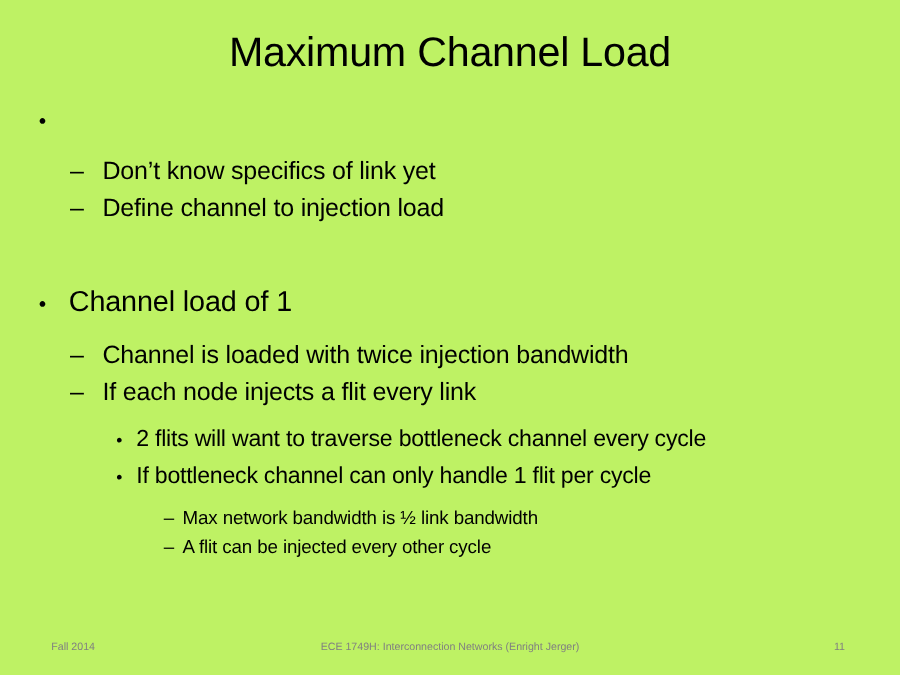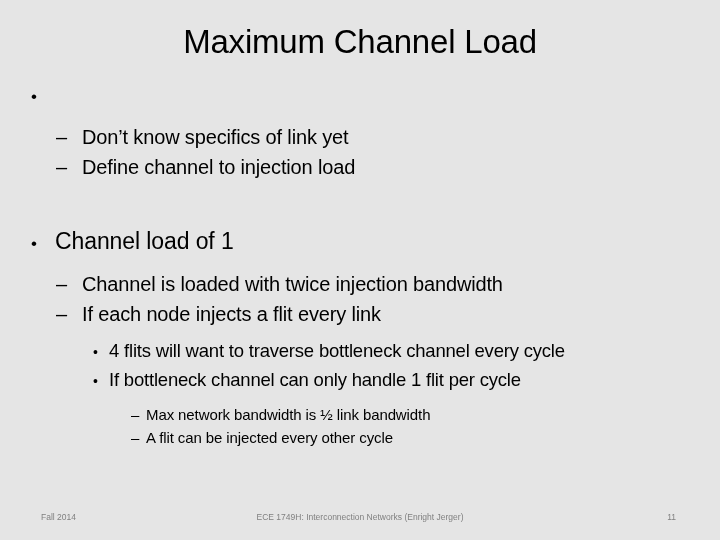--- a/index.html
+++ b/index.html
@@ -12,21 +12,21 @@
     background: #FFFFFF;
     font-family: "Liberation Sans", "DejaVu Sans", sans-serif;
     color: #000000;
     overflow: hidden;
     position: relative;
   }
   #slide {
     position: relative;
     width: 720px;
     height: 540px;
-    background: #e5e5e5;
+    background: #bef264;
   }
 
   
   #slide-title {
     position: absolute;
     left: 0;
     top: 22px;
     width: 720px;
     text-align: center;
     font-size: 33px;
@@ -173,21 +173,21 @@
 
     <div class="bullet-row lvl2">
       <span class="bullet-mark">–</span>
       <span class="bullet-text">If each node injects a flit every link</span>
     </div>
 
     <div class="small-gap"></div>
 
     <div class="bullet-row lvl3">
       <span class="bullet-mark">•</span>
-      <span class="bullet-text">4 flits will want to traverse bottleneck channel every cycle</span>
+      <span class="bullet-text">2 flits will want to traverse bottleneck channel every cycle</span>
     </div>
 
     <div class="bullet-row lvl3">
       <span class="bullet-mark">•</span>
       <span class="bullet-text">If bottleneck channel can only handle 1 flit per cycle</span>
     </div>
 
     <div class="small-gap"></div>
 
     <div class="bullet-row lvl4">

